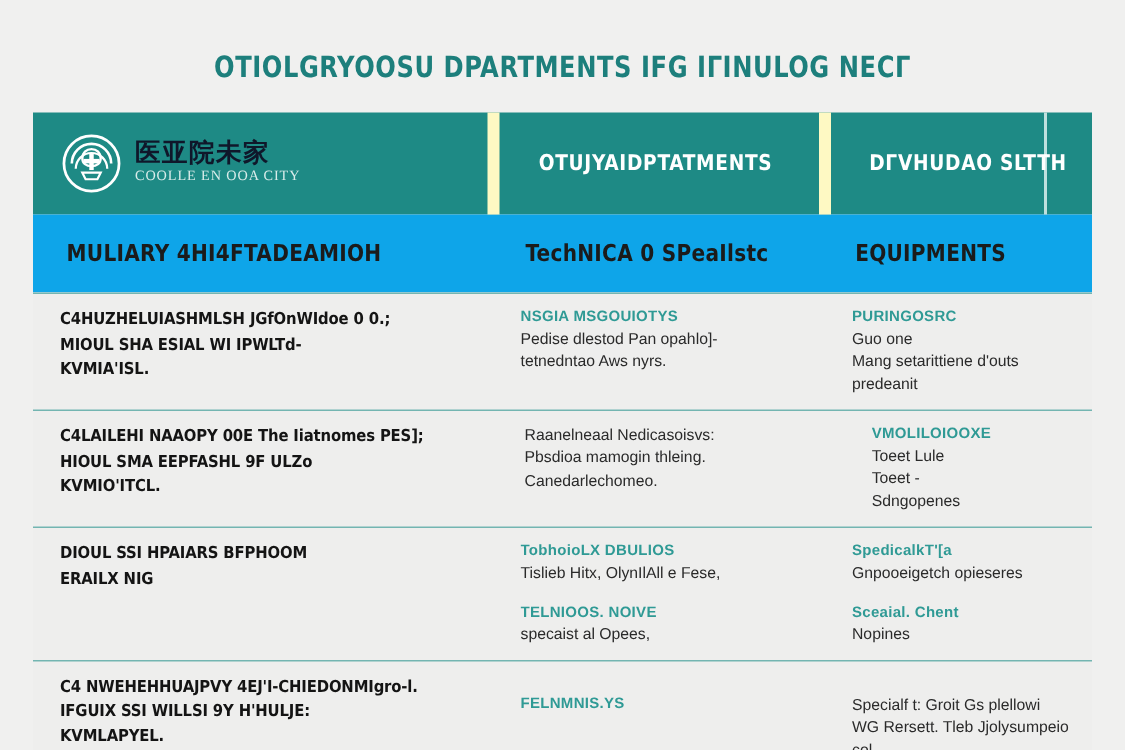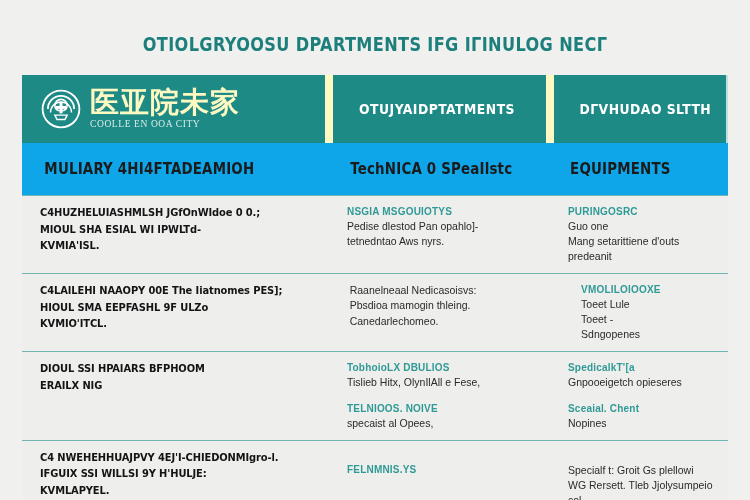--- a/index.html
+++ b/index.html
@@ -53,28 +53,28 @@
     box-sizing: border-box;
     display: flex;
     align-items: center;
     position: relative;
   }
   .brand-cell + .brand-cell {
     border-left: 8px solid #fef9c3;
   }
   #brand-cell-logo   { width: 303px; padding-left: 18px; }
   #brand-cell-mid    { width: 221px; padding-left: 22px; }
-  #brand-cell-right  { width: 182px; padding-left: 22px; border-right: 2px solid #bfe0de; }
+  #brand-cell-right  { width: 152px; padding-left: 22px; border-right: 2px solid #bfe0de; }
 
   #logo-wrap { display: flex; align-items: center; gap: 8px; }
   #logo-mark { width: 42px; height: 42px; flex: 0 0 42px; filter: blur(0.25px); }
   #logo-text { display: flex; flex-direction: column; line-height: 1; }
   #logo-cn {
-    color: #fef9c3;
-    font-size: 29px;
+    color: #0f172a;
+    font-size: 17px;
     font-weight: bold;
     letter-spacing: 1px;
     font-family: "DejaVu Sans", sans-serif;
     filter: blur(0.3px);
   }
   #logo-en {
     color: #d9ecea;
     font-size: 9.5px;
     letter-spacing: 0.6px;
     margin-top: 3px;

